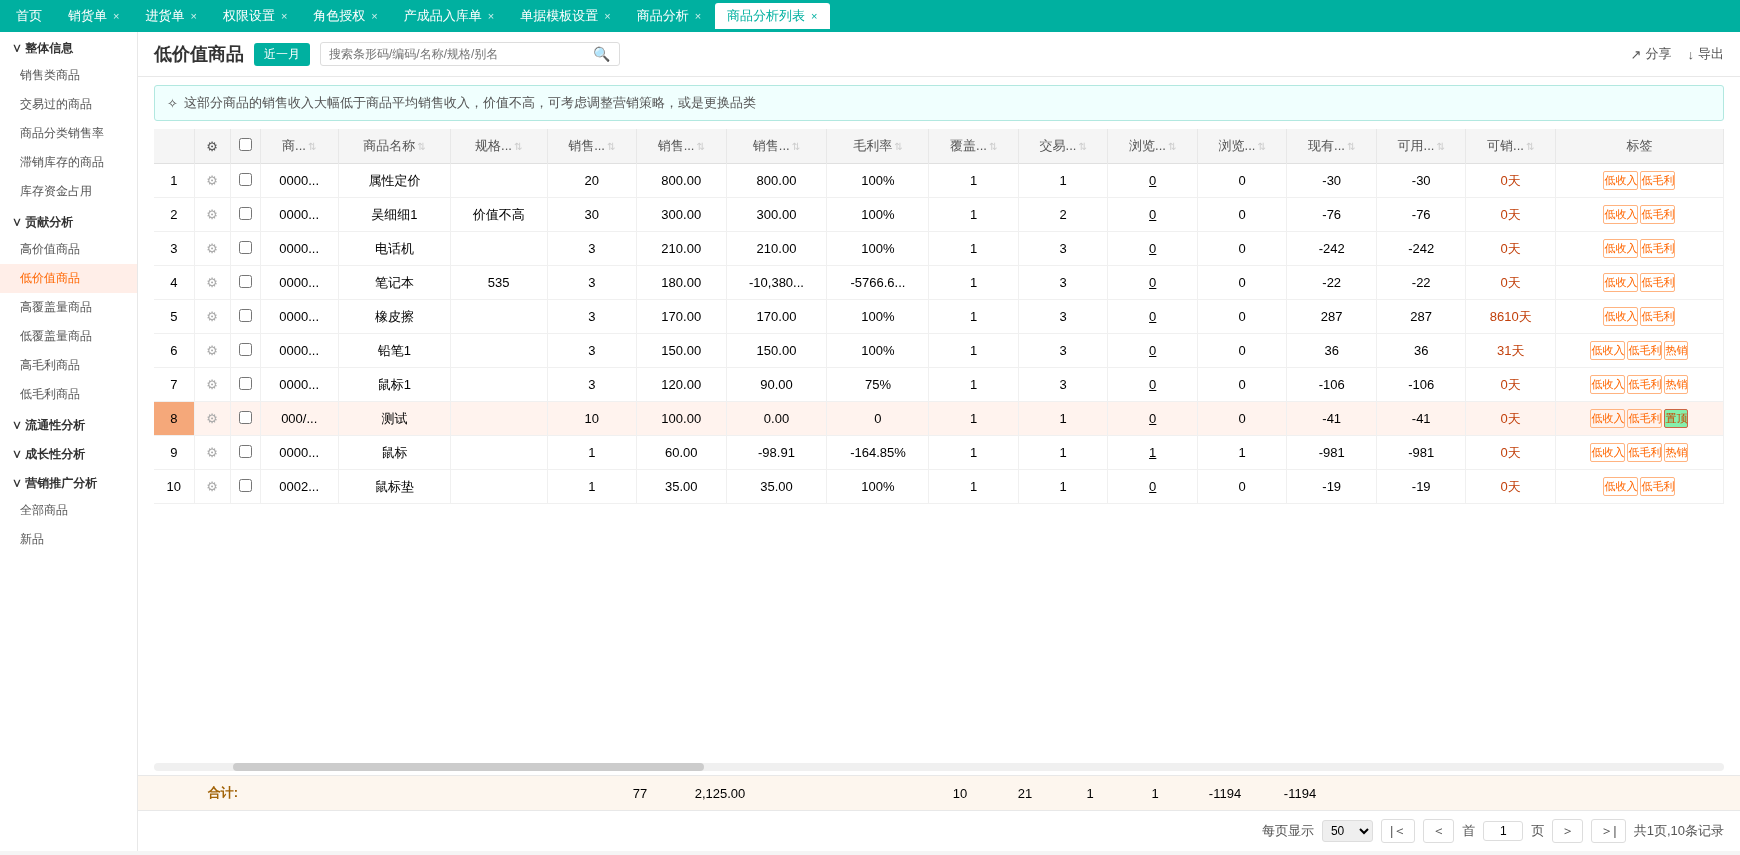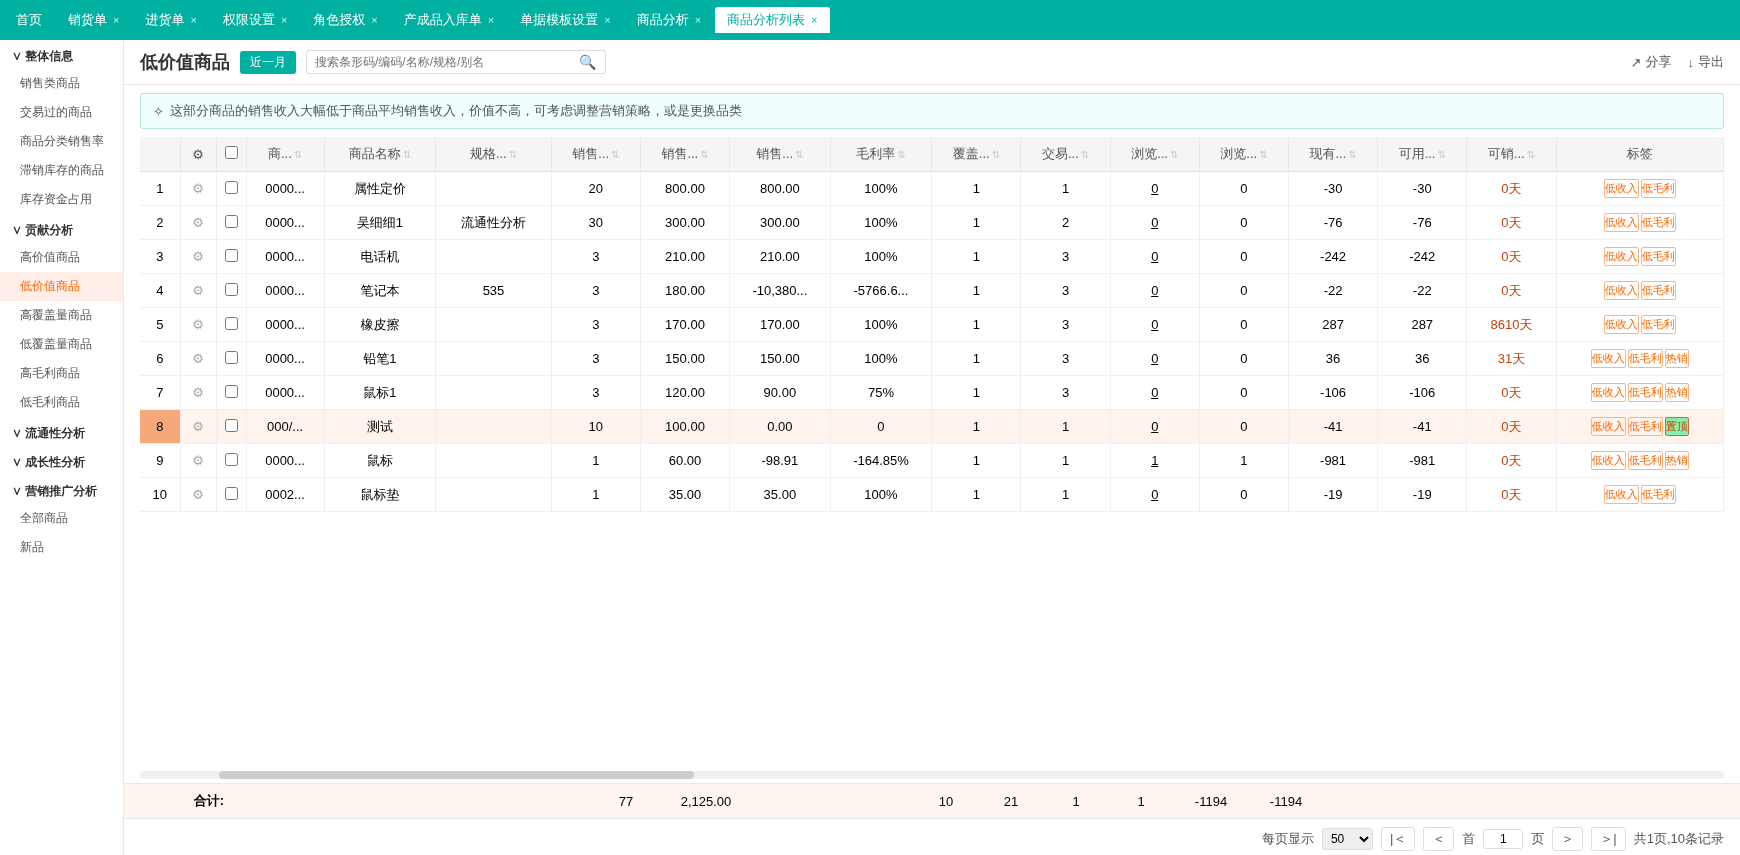--- a/index.html
+++ b/index.html
@@ -3,21 +3,21 @@
   <meta charset="utf-8">
   <style>
     * { box-sizing: border-box; margin: 0; padding: 0; font-family: 'Microsoft YaHei', Arial, sans-serif; font-size: 13px; }
     body { background: #f5f5f5; overflow: hidden; height: 855px; width: 1740px; }
 
     
     .top-nav {
       display: flex;
       align-items: center;
       background: #00b0a0;
-      height: 40px;
+      height: 32px;
       padding: 0 4px;
       gap: 2px;
     }
     .nav-item {
       color: #fff;
       padding: 4px 12px;
       cursor: pointer;
       font-size: 13px;
       white-space: nowrap;
       border-radius: 3px 3px 0 0;
@@ -30,21 +30,21 @@
     .nav-item.active .nav-close { color: #00b0a0; }
 
     
     .main-layout {
       display: flex;
       height: calc(855px - 36px);
     }
 
     
     .sidebar {
-      width: 124px;
+      width: 138px;
       background: #fff;
       border-right: 1px solid #e8e8e8;
       overflow-y: auto;
       flex-shrink: 0;
     }
     .sidebar-group-title {
       color: #333;
       padding: 8px 12px 4px 12px;
       font-weight: bold;
       font-size: 12px;
@@ -193,21 +193,21 @@
       border-top: 1px solid #e8e8e8;
       padding: 8px 16px;
       display: flex;
       align-items: center;
       gap: 0;
     }
     .footer-label {
       width: 100px;
       text-align: right;
       font-weight: bold;
-      color: #000000;
+      color: #a16207;
       padding-right: 16px;
     }
     .footer-cells {
       display: flex;
       gap: 15px;
       flex: 1;
     }
     .footer-cell {
       text-align: center;
       padding: 0 6px;
@@ -364,21 +364,21 @@
               <td>-30</td>
               <td class="days-orange">0天</td>
               <td><span class="tag tag-orange">低收入</span><span class="tag tag-orange">低毛利</span></td>
             </tr>
             <tr>
               <td>2</td>
               <td><span style="color:#aaa;cursor:pointer">⚙</span></td>
               <td><input type="checkbox" style=""></td>
               <td>0000...</td>
               <td>吴细细1</td>
-              <td>流通性分析</td>
+              <td>价值不高</td>
               <td>30</td>
               <td>300.00</td>
               <td>300.00</td>
               <td>100%</td>
               <td>1</td>
               <td>2</td>
               <td><span class="underline">0</span></td>
               <td>0</td>
               <td>-76</td>
               <td>-76</td>

